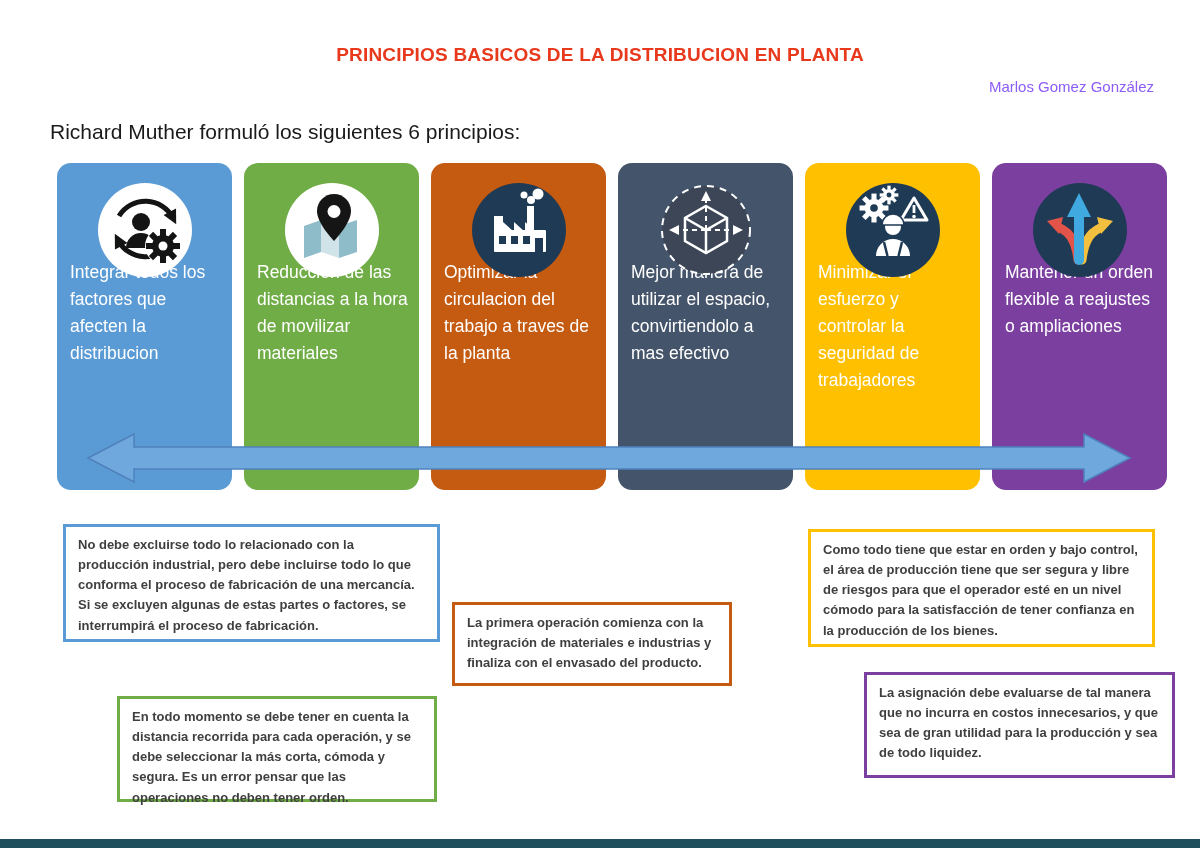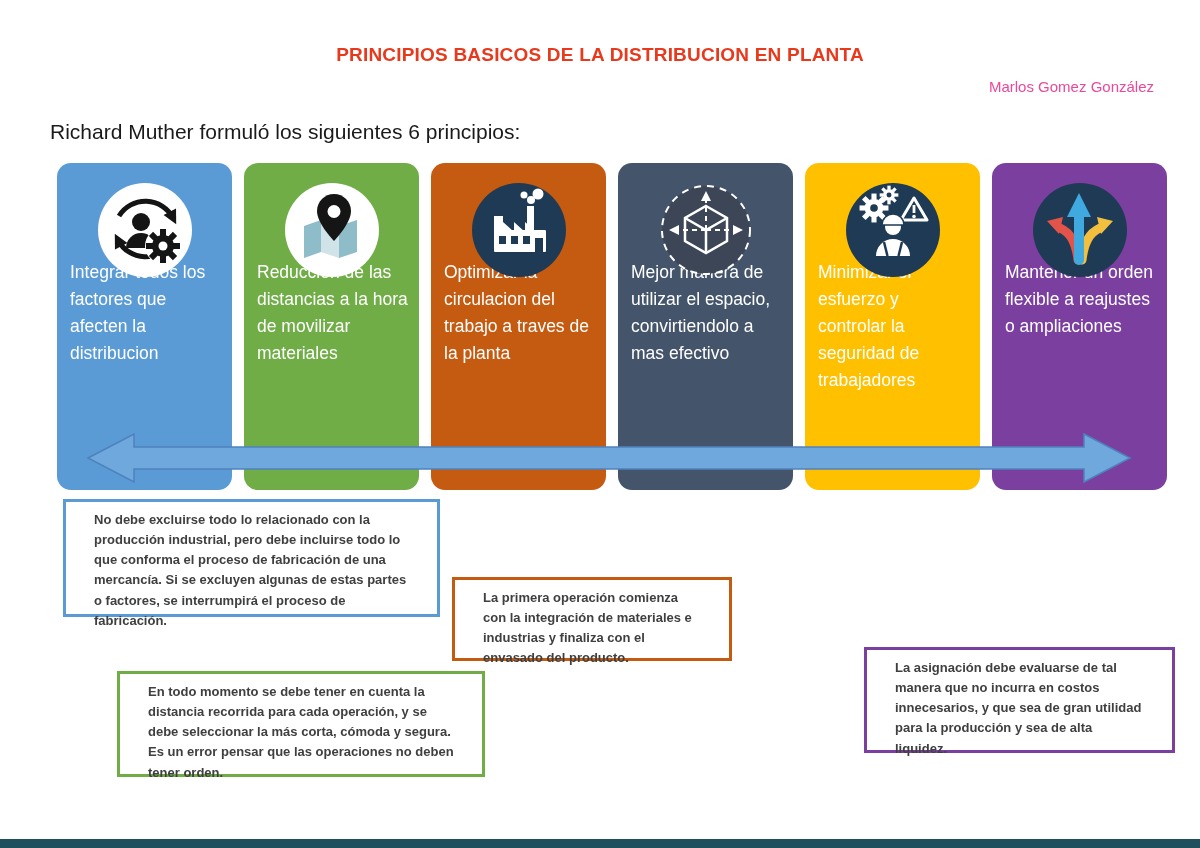--- a/index.html
+++ b/index.html
@@ -14,26 +14,26 @@
   .cards { position:absolute; left:57px; top:163px; width:1110px; height:327px;
            display:flex; gap:12px; }
   .card { flex:1; position:relative; border-radius:14px; }
   .card-label { position:absolute; top:96px; left:13px; right:11px; color:#ffffff;
                 font-size:17.5px; line-height:27px; overflow-wrap:break-word; z-index:1; }
   .card-icon { position:absolute; top:17px; left:50%; transform:translateX(-50%);
                width:100px; height:100px; z-index:2; }
 
   .main-arrow { position:absolute; left:86px; top:430px; width:1046px; height:56px; z-index:5; }
 
-  .note { position:absolute; background:#ffffff; border:3px solid #888; padding:8px 28px;
-          font-size:13px; font-weight:600; color:#3f3f3f; line-height:1.55; z-index:6; }
+  .note { position:absolute; background:#ffffff; border:3px solid #888; padding:8px 12px;
+          font-size:13px; font-weight:600; color:#3f3f3f; line-height:1.55; z-index:6;margin-top:25px; }
   .note-1 { left:63px;  top:499px; width:377px; height:118px; }
   .note-2 { left:452px; top:577px; width:280px; height:84px;  }
   .note-3 { left:808px; top:504px; width:347px; height:118px; }
-  .note-4 { left:117px; top:671px; width:368px; height:106px; }
+  .note-4 { left:117px; top:671px; width:320px; height:106px; }
   .note-5 { left:864px; top:647px; width:311px; height:106px; }
 
   .bottom-bar { position:absolute; left:0; bottom:0; width:100%; height:9px; }
 
   .defs-svg { position:absolute; width:0; height:0; }
 </style>
 </head>
 <body>
 
 <div class="page">
@@ -43,21 +43,21 @@
       <marker id="ah-dark" markerUnits="userSpaceOnUse" markerWidth="16" markerHeight="16" refX="8" refY="8" orient="auto">
         <path d="M1,1 L15,8 L1,15 Z" fill="#141414"></path>
       </marker>
       <marker id="ah-white" markerUnits="userSpaceOnUse" markerWidth="12" markerHeight="12" refX="9" refY="6" orient="auto">
         <path d="M1,1 L11,6 L1,11 Z" fill="#ffffff"></path>
       </marker>
     </defs>
   </svg>
 
   <div class="title" style="color: rgb(232, 57, 29);">PRINCIPIOS BASICOS DE LA DISTRIBUCION EN PLANTA</div>
-  <div class="author" style="color: #ec4899;">Marlos Gomez González</div>
+  <div class="author" style="color: #8b5cf6;">Marlos Gomez González</div>
   <div class="intro">Richard Muther formuló los siguientes 6 principios:</div>
 
   <div class="cards">
 
     <div class="card" style="background-color: rgb(91, 155, 213);">
       <div class="card-label">Integrar todos los factores que afecten la distribucion</div>
       <div class="card-icon">
         <svg viewBox="0 0 100 100" width="100" height="100">
           <circle cx="50" cy="50" r="47" fill="#ffffff"></circle>
           <path d="M24 36 A31 31 0 0 1 78 38" fill="none" stroke="#141414" stroke-width="5" marker-end="url(#ah-dark)"></path>
@@ -208,22 +208,25 @@
   <svg class="main-arrow" viewBox="0 0 1046 56" preserveAspectRatio="none">
     <polygon points="2,28 48,4 48,17 998,17 998,4 1044,28 998,52 998,39 48,39 48,52" stroke="#4F81BD" stroke-width="1.5" style="fill: rgb(111, 168, 220);"></polygon>
   </svg>
 
   <div class="note note-1" style="border-color: rgb(91, 155, 213);">
     <span>No debe excluirse todo lo relacionado con la producción industrial, pero debe incluirse todo lo que conforma el proceso de fabricación de una mercancía. Si se excluyen algunas de estas partes o factores, se interrumpirá el proceso de fabricación.</span>
   </div>
   <div class="note note-2" style="border-color: rgb(197, 90, 17);">
     <span>La primera operación comienza con la integración de materiales e industrias y finaliza con el envasado del producto.</span>
   </div>
+  <div class="note note-3" style="border-color: rgb(255, 192, 0);">
+    <span>Como todo tiene que estar en orden y bajo control, el área de producción tiene que ser segura y libre de riesgos para que el operador esté en un nivel cómodo para la satisfacción de tener confianza en la producción de los bienes.</span>
+  </div>
   <div class="note note-4" style="border-color: rgb(112, 173, 71);">
     <span>En todo momento se debe tener en cuenta la distancia recorrida para cada operación, y se debe seleccionar la más corta, cómoda y segura. Es un error pensar que las operaciones no deben tener orden.</span>
   </div>
   <div class="note note-5" style="border-color: rgb(123, 63, 160);">
-    <span>La asignación debe evaluarse de tal manera que no incurra en costos innecesarios, y que sea de gran utilidad para la producción y sea de alta liquidez.</span>
+    <span>La asignación debe evaluarse de tal manera que no incurra en costos innecesarios, y que sea de gran utilidad para la producción y sea de todo liquidez.</span>
   </div>
 
   <div class="bottom-bar" style="background-color: rgb(31, 78, 92);"></div>
 
 </div>
 
 </body></html>

